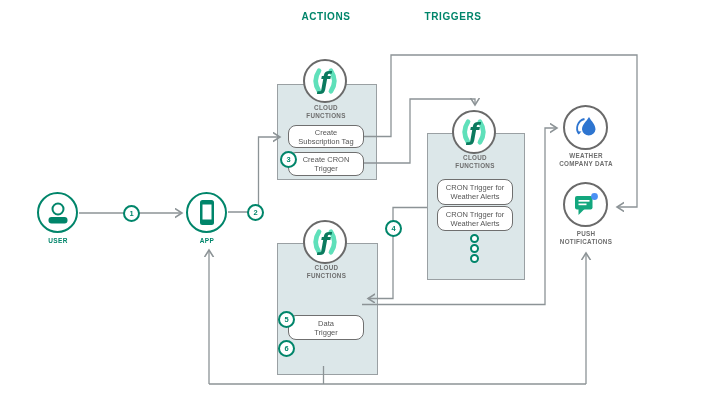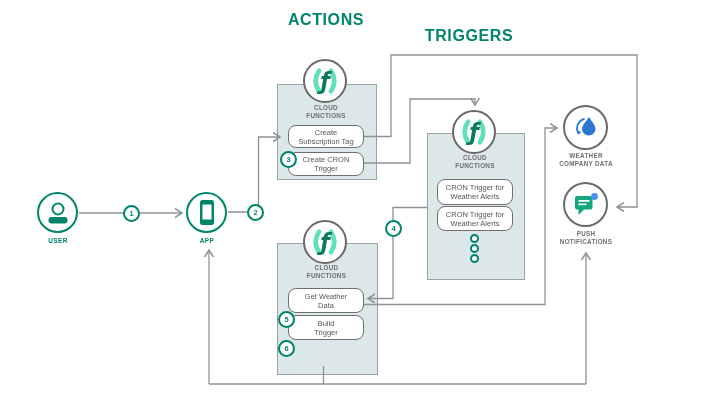--- a/index.html
+++ b/index.html
@@ -1,18 +1,18 @@
 <!DOCTYPE html>
 <html style="--teal: #00856A; --line: #8c9396; --boxfill: #dce7e9; --boxborder: #9aa0a3; --circleborder: #6a6a6a; --graytext: #6e6e6e; --whiteborder: #6f6f6f; --whitetext: #565656; --mint: #5fe0ba; --fdark: #0b7a5e; --blue: #2e75d0; --pushteal: #13a77e; --dotblue: #4a90f4;"><head>
 <meta charset="utf-8">
 <style>
   html,body{margin:0;padding:0;background:#fff;}
   .canvas{position:relative;width:720px;height:405px;background:#fff;overflow:hidden;
           font-family:"Liberation Sans",sans-serif;}
-  .hdr{position:absolute;width:100px;text-align:center;font-size:16px;font-weight:bold;
+  .hdr{position:absolute;width:100px;text-align:center;font-size:10px;font-weight:bold;
        letter-spacing:.6px;color:var(--teal,#00856A);}
   svg.wires{position:absolute;left:0;top:0;z-index:1;}
   .node-circle{position:absolute;z-index:2;background:#fff;border-radius:50%;
        display:flex;align-items:center;justify-content:center;}
   .teal-ring{border:2.5px solid var(--teal,#00856A);width:37px;height:37px;}
   .gray-ring{border:2.5px solid var(--circleborder,#6a6a6a);width:41px;height:41px;}
   .logo-ring{border:2.5px solid var(--circleborder,#6a6a6a);width:40px;height:40px;}
   .node-label{position:absolute;z-index:2;width:80px;text-align:center;font-size:6.5px;
        font-weight:bold;color:var(--teal,#00856A);letter-spacing:.4px;line-height:8px;}
   .svc-label{position:absolute;z-index:2;width:80px;text-align:center;font-size:6.3px;
@@ -29,21 +29,21 @@
        font-weight:bold;display:flex;align-items:center;justify-content:center;}
   .dot{position:absolute;z-index:2;width:5px;height:5px;border-radius:50%;background:#fff;
        border:2px solid var(--teal,#00856A);}
 </style>
 </head>
 <body>
 
 <div class="canvas">
 
   <div class="hdr" style="left:276px;top:11px;">ACTIONS</div>
-  <div class="hdr" style="left:419px;top:11px;margin-top:16px;">TRIGGERS</div>
+  <div class="hdr" style="left:403px;top:11px;">TRIGGERS</div>
 
   <svg class="wires" width="720" height="405" viewBox="0 0 720 405">
     <defs>
       <marker id="arr" markerWidth="9" markerHeight="9" refX="5.5" refY="3.5" orient="auto">
         <path d="M0,0 L5.5,3.5 L0,7" fill="none" stroke="#8c9396" stroke-width="1.2"></path>
       </marker>
     </defs>
     <g fill="none" stroke="#8c9396" stroke-width="1.3">
       <path d="M79,213 H182" marker-end="url(#arr)"></path>
       <path d="M228,212 H258.5 V137 H280" marker-end="url(#arr)"></path>
@@ -124,26 +124,22 @@
     <svg width="34" height="34" viewBox="0 0 40 40">
       <path d="M13,8 Q5,20 13,32" stroke="#5fe0ba" stroke-width="5.5" fill="none" stroke-linecap="round"></path>
       <path d="M27,8 Q35,20 27,32" stroke="#5fe0ba" stroke-width="5.5" fill="none" stroke-linecap="round"></path>
       <text x="20" y="29" text-anchor="middle" font-family="DejaVu Sans, sans-serif" font-style="italic" font-weight="bold" font-size="26" fill="#0b7a5e">ƒ</text>
     </svg>
   </div>
   <div class="cftitle" style="left:277px;top:264px;width:99px;">
     <div>CLOUD</div>
     <div>FUNCTIONS</div>
   </div>
-  <div class="wbox" style="left:288px;top:288px;width:74px;height:23px;">
-    <div>Get Weather</div>
+  <div class="wbox" style="left:288px;top:315px;width:74px;height:23px;">
     <div>Data</div>
-  </div>
-  <div class="wbox" style="left:288px;top:315px;width:74px;height:23px;">
-    <div>Build</div>
     <div>Trigger</div>
   </div>
 
   <div class="node-circle gray-ring" style="left:563px;top:105px;">
     <svg width="30" height="30" viewBox="0 0 30 30">
       <path d="M13.5,6 A9.5,9.5 0 0 0 8,21" stroke="#2e75d0" stroke-width="1.8" fill="none"></path>
       <path d="M8,21 L6.2,18.2 L10.5,18.4 Z" fill="#2e75d0"></path>
       <path d="M18,4 C20.5,8.5 24.5,11.5 24.5,16.5 A6.8,6.8 0 0 1 11,16.5 C11,11.5 15.5,8.5 18,4 Z" fill="#2e75d0"></path>
     </svg>
   </div>

